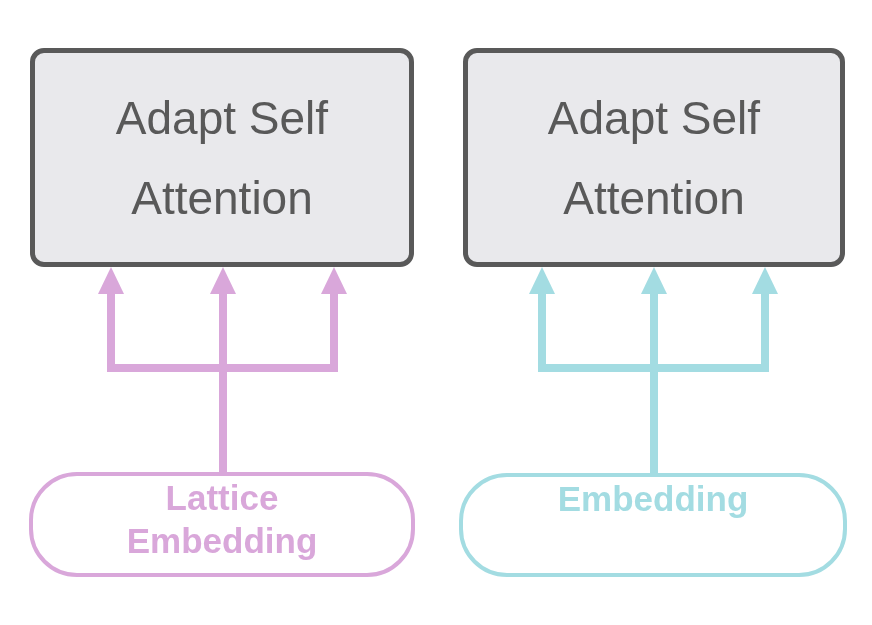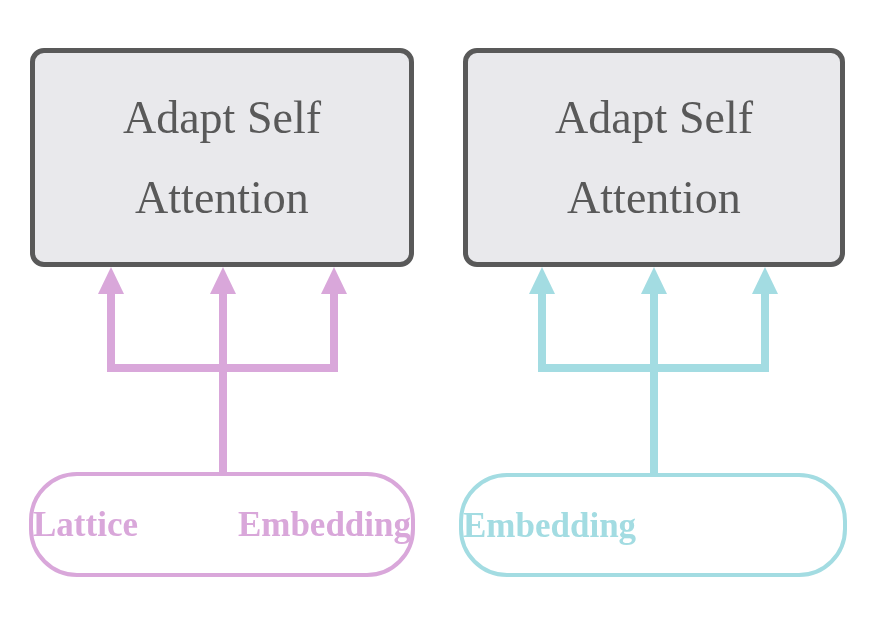--- a/index.html
+++ b/index.html
@@ -5,21 +5,21 @@
   html, body {
     margin: 0;
     padding: 0;
     background: var(--background, #ffffff);
   }
   .canvas {
     position: relative;
     width: 872px;
     height: 625px;
     background: var(--background, #ffffff);
-    font-family: Liberation Serif, serif;
+    font-family: Liberation Sans, sans-serif;
     overflow: hidden;
   }
   .attn-box {
     position: absolute;
     box-sizing: border-box;
     background: var(--box_fill, #e9e9ec);
     border: 5px solid var(--box_border, #595959);
     border-radius: 14px;
     display: flex;
     flex-direction: column;
@@ -38,23 +38,23 @@
     display: block;
   }
   .emb-box {
     position: absolute;
     box-sizing: border-box;
     background: var(--background, #ffffff);
     border-width: 4px;
     border-style: solid;
     border-radius: 48px;
     display: flex;
-    flex-direction: row;
+    flex-direction: column;
     align-items: center;
-    justify-content: space-between;
+    justify-content: flex-start;
     text-align: center;
   }
   .emb-line {
     font-size: 35px;
     font-weight: bold;
     line-height: 43px;
     white-space: nowrap;
   }
   .plum-accent { border-color: var(--plum, #d9a7da); color: var(--plum, #d9a7da); }
   .cyan-accent { border-color: var(--cyan, #a3dce2); color: var(--cyan, #a3dce2); }

